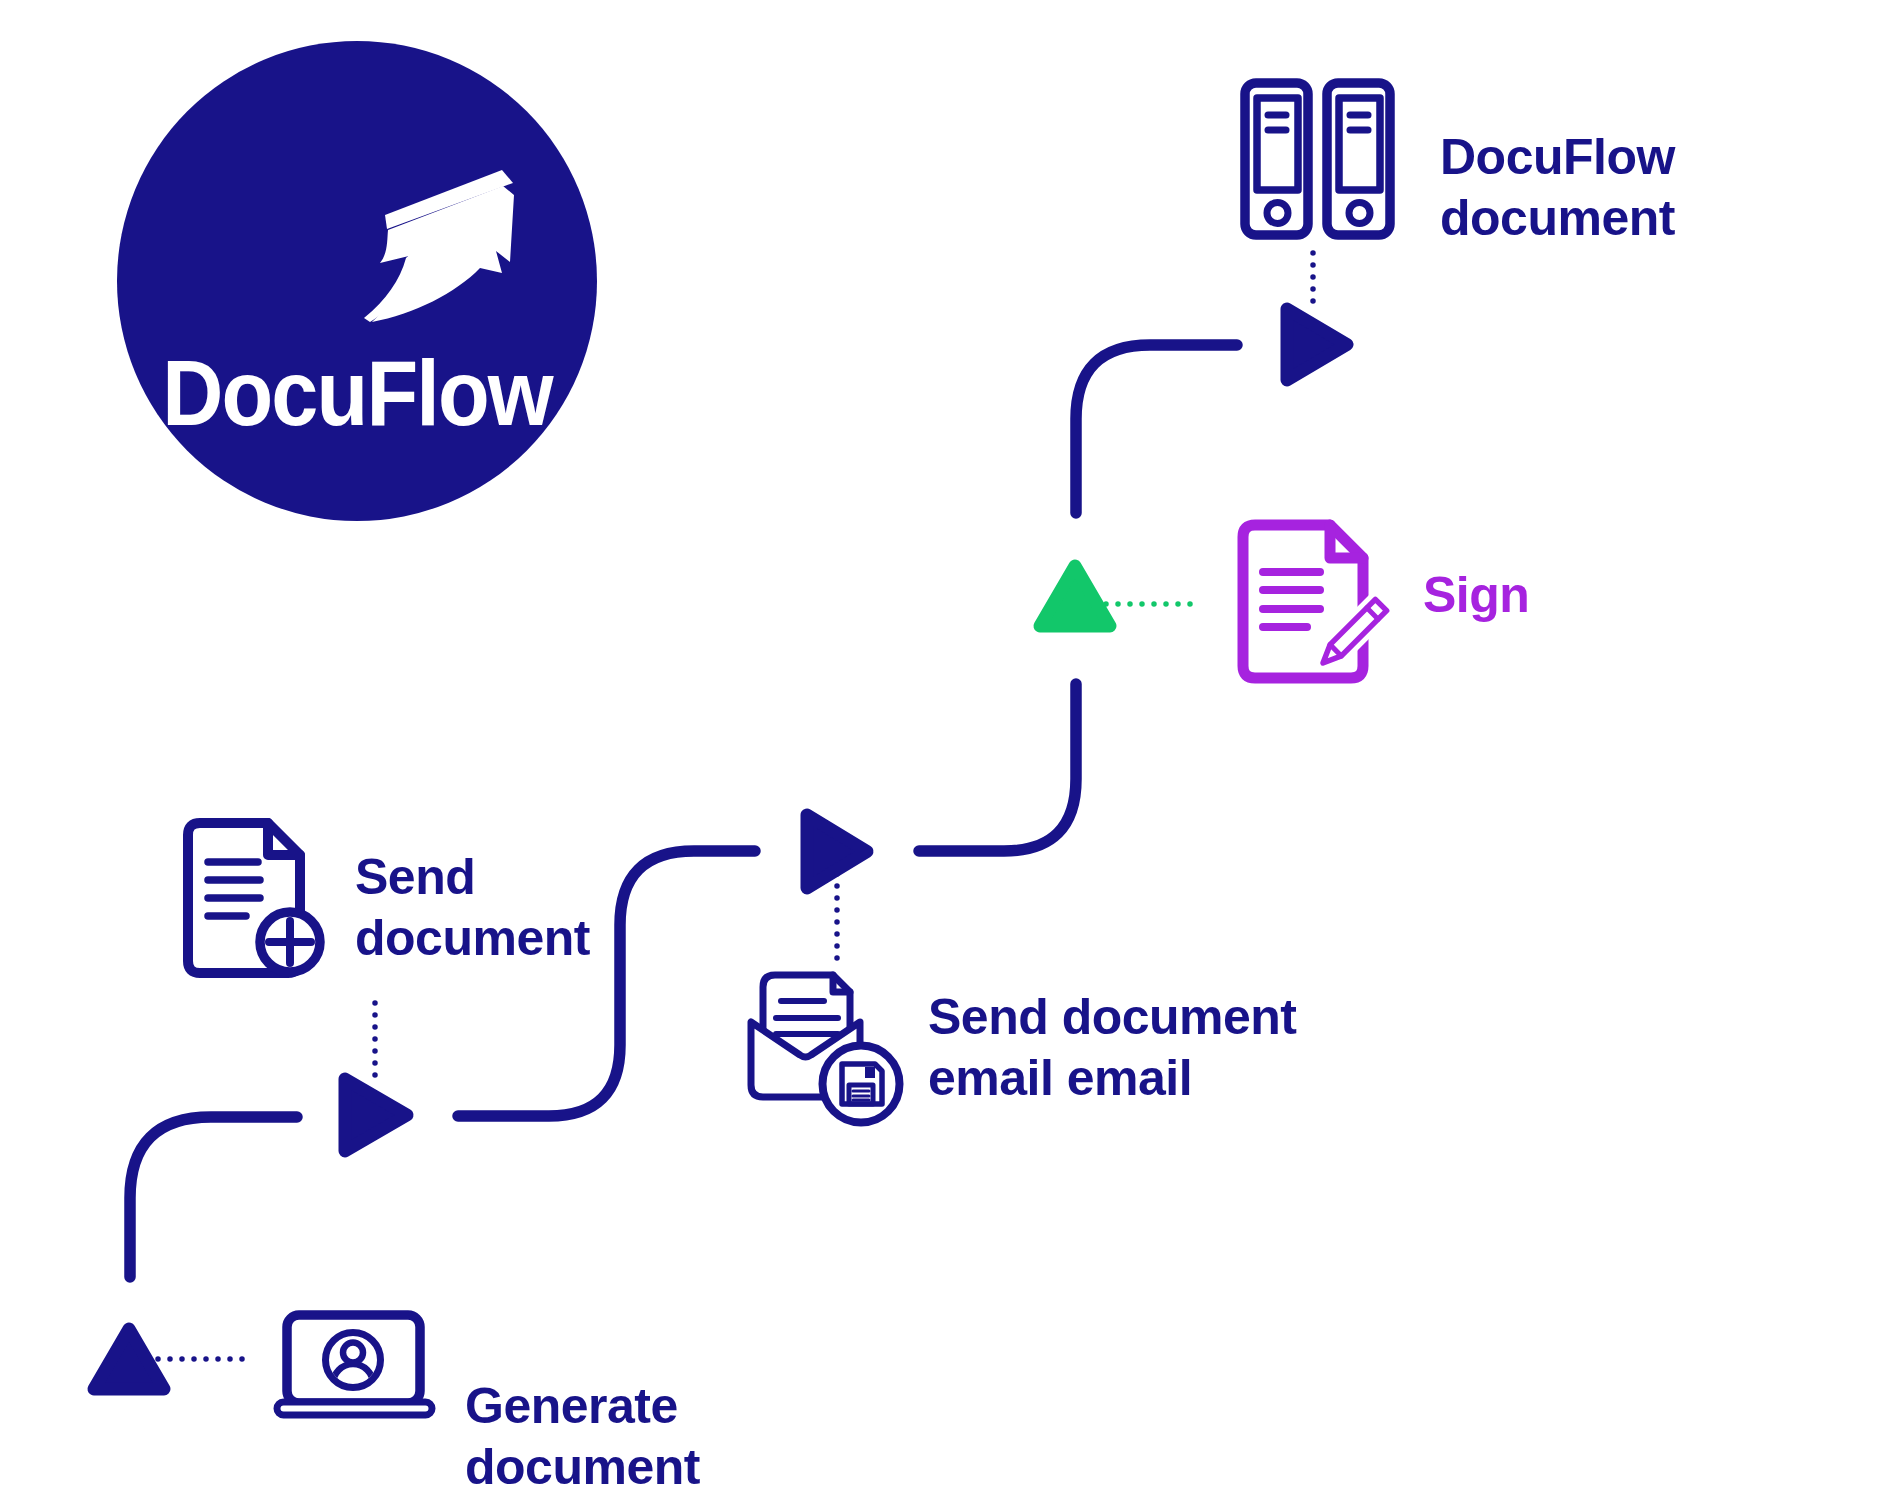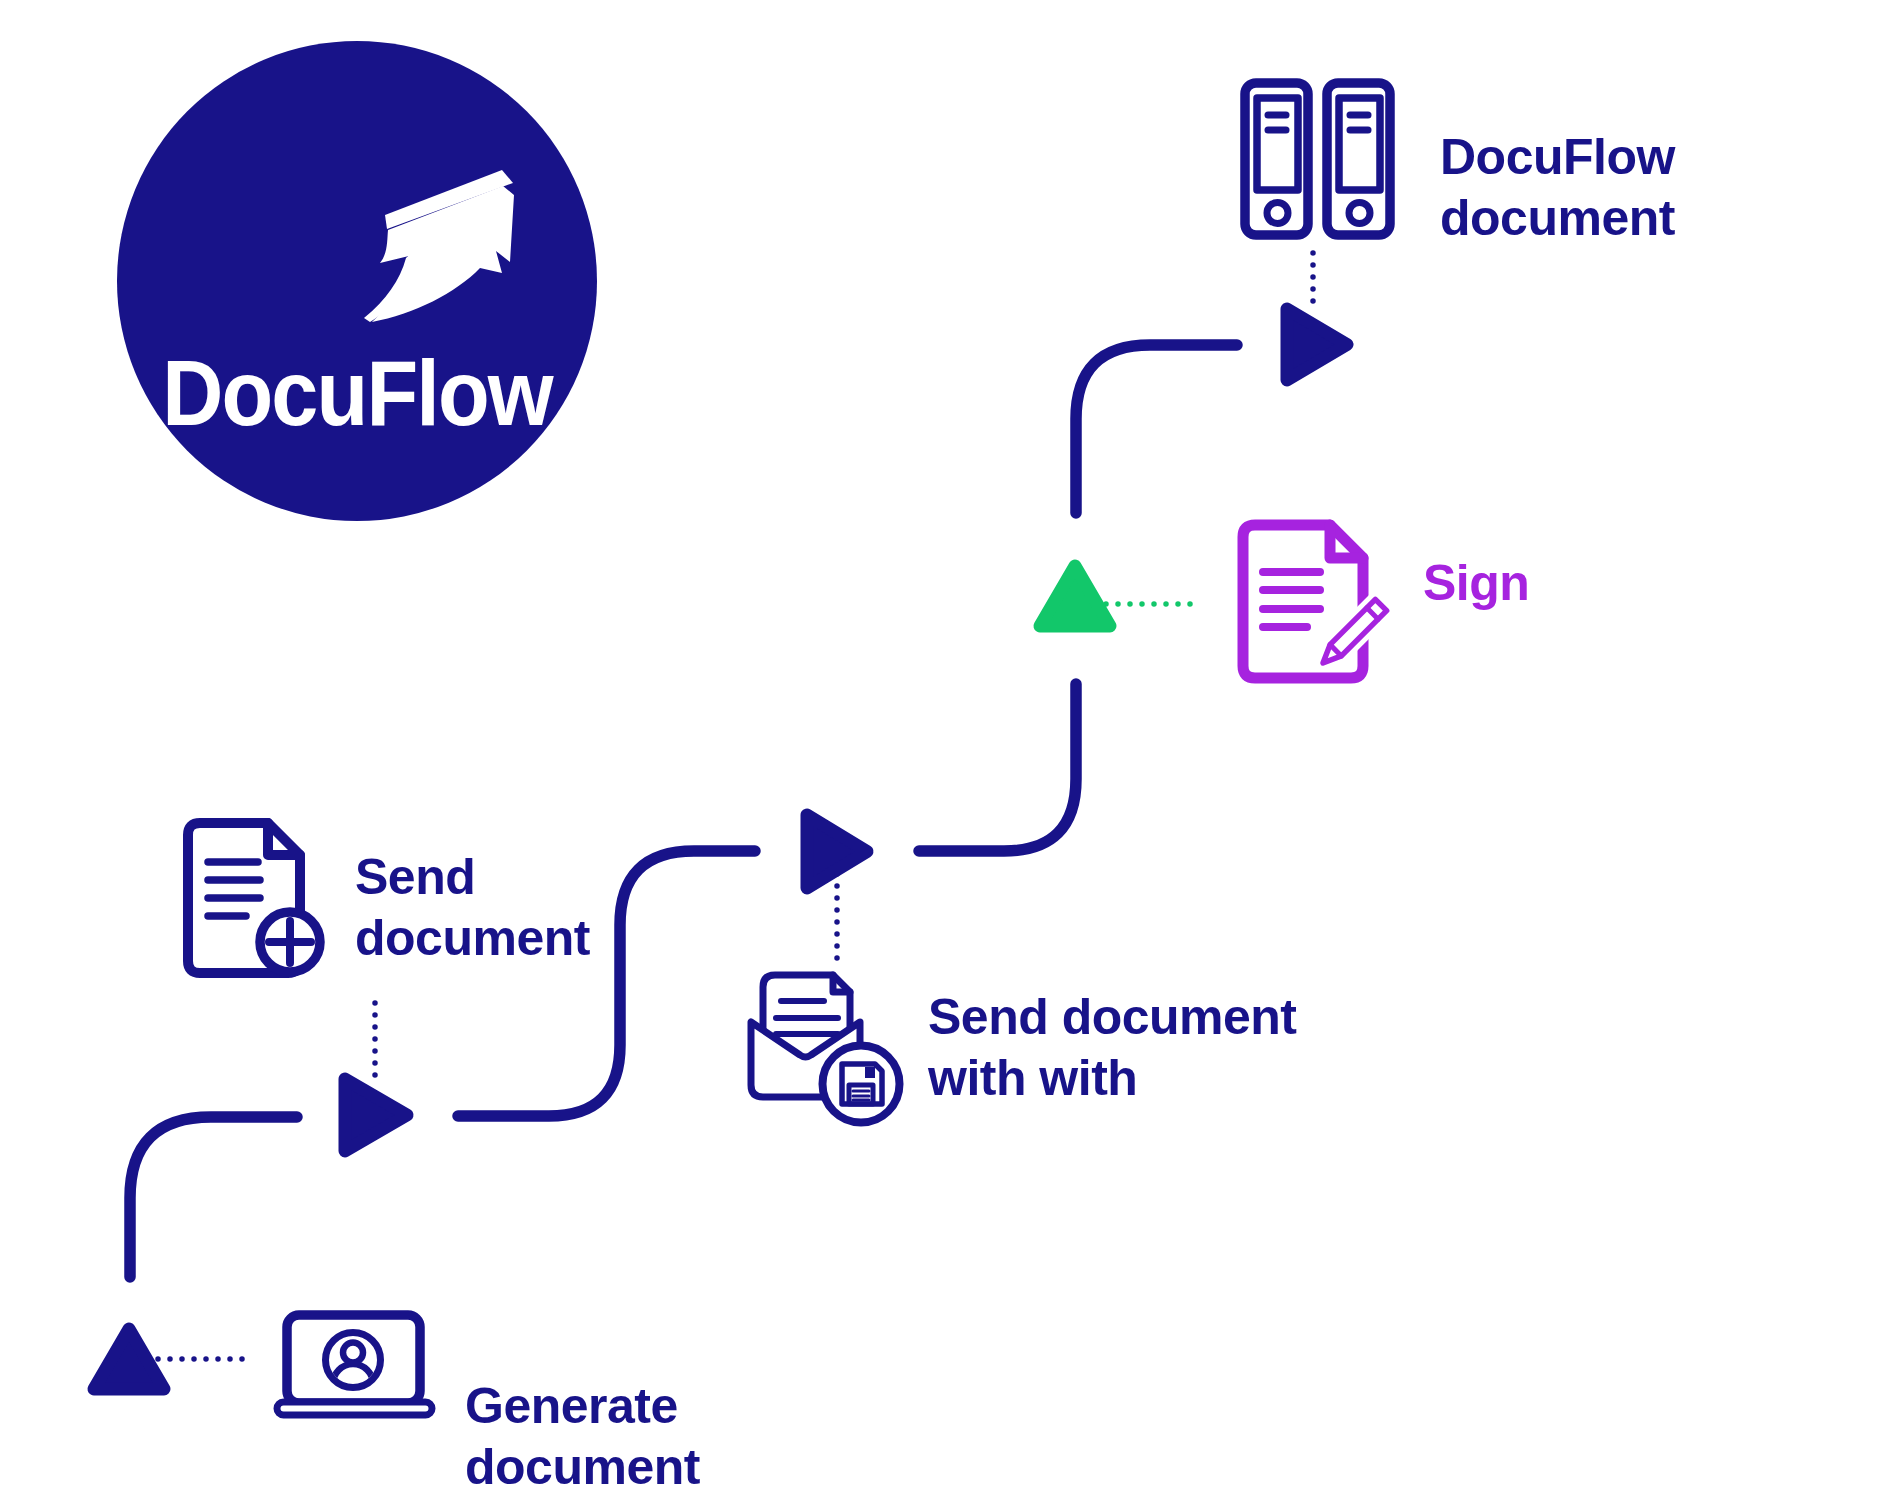--- a/index.html
+++ b/index.html
@@ -17,21 +17,21 @@
   .tri-green{fill:#12C76A;stroke:#12C76A;}
   .ic-n{fill:none;stroke:#181389;stroke-linejoin:round;stroke-linecap:round;}
   .ic-w{fill:#ffffff;stroke:#181389;stroke-linejoin:round;stroke-linecap:round;}
   .ic-p{fill:none;stroke:#A623DF;stroke-linejoin:round;stroke-linecap:round;}
   .ic-pw{fill:#ffffff;stroke:#A623DF;stroke-linejoin:round;stroke-linecap:round;}
 
   .label{
     position:absolute;color:#181389;font-weight:bold;font-size:50px;
     line-height:61px;letter-spacing:-0.5px;
   }
-  .label.purple{color:#A623DF;}
+  .label.purple{color:#A623DF;margin-top:12px;}
 
   #logo-title{
     position:absolute;left:117px;top:341px;width:480px;text-align:center;
     color:#ffffff;font-weight:bold;font-size:92px;letter-spacing:-2px;
     transform:scaleX(0.92);
   }
 </style>
 </head>
 <body>
 
@@ -137,18 +137,18 @@
       </g>
     </g>
   </svg>
 
   <div id="logo-title">DocuFlow</div>
 
   <div class="label" style="left:465px;top:1376px;width:262px;">Generate document</div>
 
   <div class="label" style="left:355px;top:847px;width:272px;">Send document</div>
 
-  <div class="label" style="left:928px;top:987px;width:420px;">Send document with with</div>
+  <div class="label" style="left:928px;top:987px;width:420px;">Send document email email</div>
 
   <div class="label purple" style="left:1423px;top:553px;width:220px;">Sign</div>
 
   <div class="label" style="left:1440px;top:127px;width:272px;">DocuFlow document</div>
 </div>
 
 </body></html>

